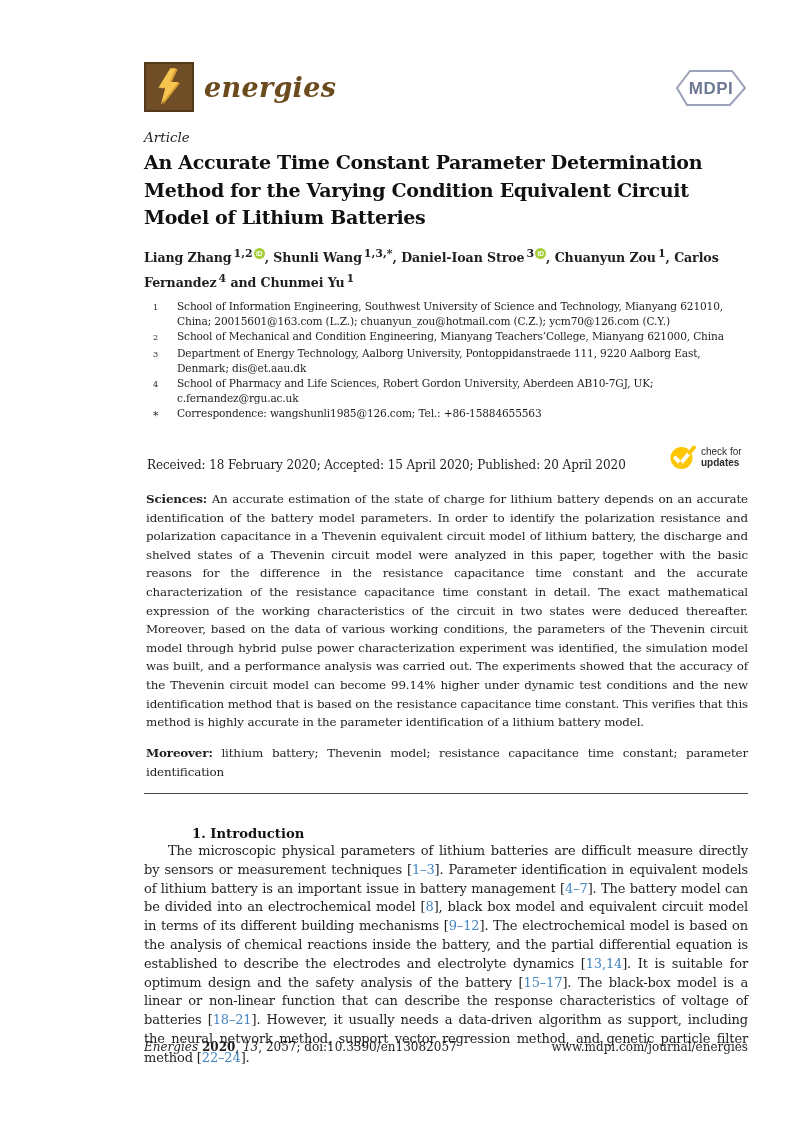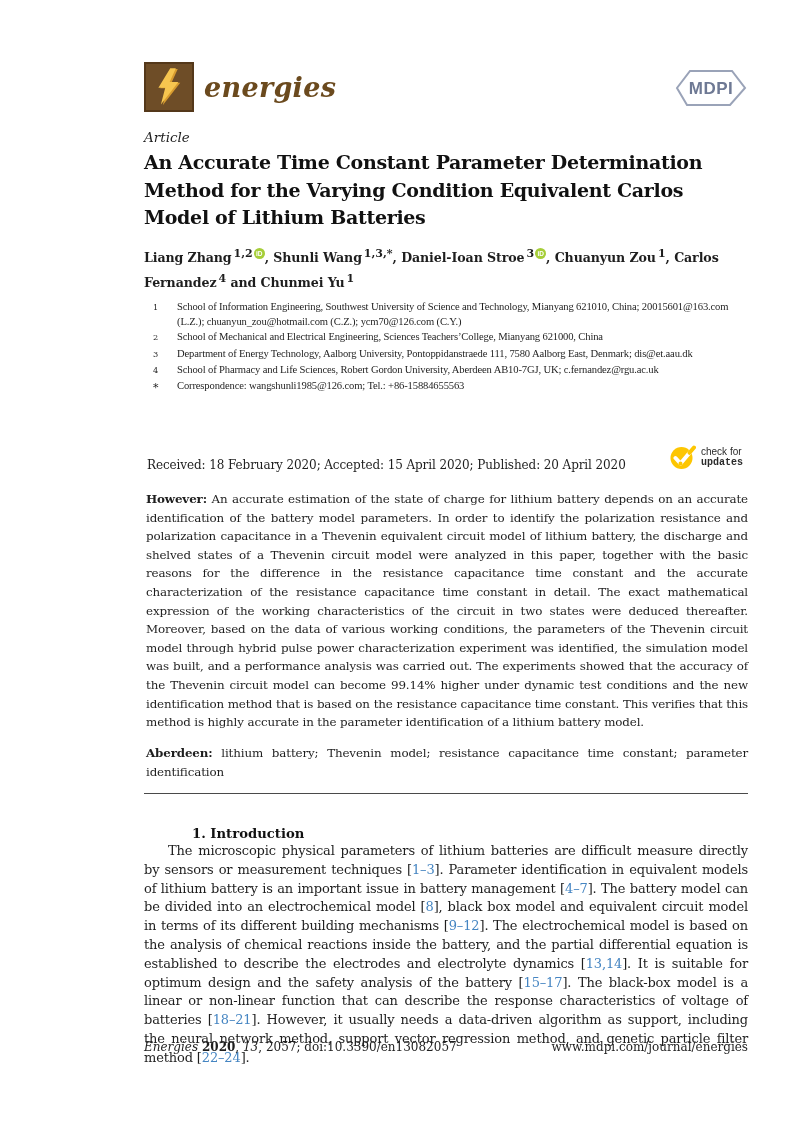--- a/index.html
+++ b/index.html
@@ -38,26 +38,26 @@
   .orcid {
     display:inline-block; width:11px; height:11px; border-radius:50%;
     background:#a6ce39; color:#fff; font-family:"Liberation Sans", sans-serif;
     font-size:6.5px; font-weight:bold; text-align:center; line-height:11px;
     vertical-align:super; margin-left:1px; transform:translateY(-1px);
   }
   .affiliations { position:absolute; left:108px; top:299px; width:592px; font-size:10.6px; line-height:15.2px; letter-spacing:-0.15px; }
   .aff-row { display:flex; }
   .aff-marker { flex:0 0 25px; font-size:8.2px; padding-top:1px; padding-left:1px; }
   .aff-marker.star { font-size:11px; padding-top:2px; }
-  .aff-text { flex:1;font-family:Liberation Serif, serif; }
+  .aff-text { flex:1; }
   .dates-line { position:absolute; left:103px; top:458px; font-size:12px; letter-spacing:-0.1px; }
   
   .badge { position:absolute; left:626px; top:444px; display:flex; align-items:center; cursor:pointer; }
   .badge-text { margin-left:5px; font-family:"Liberation Sans", sans-serif; font-size:10px; line-height:11px; color:#2b2b2b; }
-  .badge-text .b2 { font-weight:bold;font-family:Liberation Mono, monospace; }
+  .badge-text .b2 { font-weight:bold; }
   
   .abstract-block, .keywords-block {
     position:absolute; left:102px; width:602px;
     font-size:11.9px; line-height:18.6px; letter-spacing:-0.15px; text-align:justify;
   }
   .abstract-block { top:490px; }
   .keywords-block { top:744px; }
   .b { font-weight:bold; }
   .rule { position:absolute; left:100px; top:793px; width:604px; border-top:1px solid #4a4a4a; }
   
@@ -88,36 +88,36 @@
 
   <div class="mdpi-logo">
     <svg width="74" height="40" viewBox="0 0 74 40">
       <polygon points="16,3 58,3 71,20 56,37 13,37 3,20" fill="none" stroke="#9aa3b8" stroke-width="2"></polygon>
       <text x="37" y="26" text-anchor="middle" class="mdpi-text">MDPI</text>
     </svg>
   </div>
 
   <div class="article-type">Article</div>
 
-  <h1 class="paper-title">An Accurate Time Constant Parameter Determination Method for the Varying Condition Equivalent Carlos Model of Lithium Batteries</h1>
+  <h1 class="paper-title">An Accurate Time Constant Parameter Determination Method for the Varying Condition Equivalent Circuit Model of Lithium Batteries</h1>
 
   <div class="authors-line"><span>Liang Zhang</span><sup class="asup">1,2</sup><span class="orcid">iD</span>, <span>Shunli Wang</span><sup class="asup">1,3,*</sup>, <span>Daniel-Ioan Stroe</span><sup class="asup">3</sup><span class="orcid">iD</span>, <span>Chuanyun Zou</span><sup class="asup">1</sup>, <span>Carlos Fernandez</span><sup class="asup">4</sup> and <span>Chunmei Yu</span><sup class="asup">1</sup></div>
 
   <div class="affiliations">
       <div class="aff-row">
         <span class="aff-marker">1</span>
         <span class="aff-text">School of Information Engineering, Southwest University of Science and Technology, Mianyang 621010, China; 20015601@163.com (L.Z.); chuanyun_zou@hotmail.com (C.Z.); ycm70@126.com (C.Y.)</span>
       </div>
       <div class="aff-row">
         <span class="aff-marker">2</span>
-        <span class="aff-text">School of Mechanical and Electrical Engineering, Sciences Teachers’College, Mianyang 621000, China</span>
+        <span class="aff-text">School of Mechanical and Condition Engineering, Mianyang Teachers’College, Mianyang 621000, China</span>
       </div>
       <div class="aff-row">
         <span class="aff-marker">3</span>
-        <span class="aff-text">Department of Energy Technology, Aalborg University, Pontoppidanstraede 111, 7580 Aalborg East, Denmark; dis@et.aau.dk</span>
+        <span class="aff-text">Department of Energy Technology, Aalborg University, Pontoppidanstraede 111, 9220 Aalborg East, Denmark; dis@et.aau.dk</span>
       </div>
       <div class="aff-row">
         <span class="aff-marker">4</span>
         <span class="aff-text">School of Pharmacy and Life Sciences, Robert Gordon University, Aberdeen AB10-7GJ, UK; c.fernandez@rgu.ac.uk</span>
       </div>
       <div class="aff-row">
         <span class="aff-marker star">*</span>
         <span class="aff-text">Correspondence: wangshunli1985@126.com; Tel.: +86-15884655563</span>
       </div>
     </div>
@@ -130,26 +130,26 @@
       <polyline points="5.5,14 10.5,19.5 24,3.5" fill="none" stroke="#ffffff" stroke-width="4" stroke-linecap="round" stroke-linejoin="round"></polyline>
       <polyline points="10.5,19.5 24,3.5" fill="none" stroke="#fdc602" stroke-width="4" stroke-linecap="round" stroke-dasharray="0 14 30"></polyline>
     </svg>
     <div class="badge-text">
       <div>check for</div>
       <div class="b2">updates</div>
     </div>
   </div>
 
   <p class="abstract-block">
-    <span class="b">However:</span>
+    <span class="b">Sciences:</span>
     <span>An accurate estimation of the state of charge for lithium battery depends on an accurate identification of the battery model parameters. In order to identify the polarization resistance and polarization capacitance in a Thevenin equivalent circuit model of lithium battery, the discharge and shelved states of a Thevenin circuit model were analyzed in this paper, together with the basic reasons for the difference in the resistance capacitance time constant and the accurate characterization of the resistance capacitance time constant in detail. The exact mathematical expression of the working characteristics of the circuit in two states were deduced thereafter. Moreover, based on the data of various working conditions, the parameters of the Thevenin circuit model through hybrid pulse power characterization experiment was identified, the simulation model was built, and a performance analysis was carried out. The experiments showed that the accuracy of the Thevenin circuit model can become 99.14% higher under dynamic test conditions and the new identification method that is based on the resistance capacitance time constant. This verifies that this method is highly accurate in the parameter identification of a lithium battery model.</span>
   </p>
 
   <p class="keywords-block">
-    <span class="b">Aberdeen:</span>
+    <span class="b">Moreover:</span>
     <span>lithium battery; Thevenin model; resistance capacitance time constant; parameter identification</span>
   </p>
 
   <div class="rule"></div>
 
   <div class="section-heading">1. Introduction</div>
   <p class="intro-para"><span>The microscopic physical parameters of lithium batteries are difficult measure directly by sensors or measurement techniques [</span><span class="ref">1–3</span><span>]. Parameter identification in equivalent models of lithium battery is an important issue in battery management [</span><span class="ref">4–7</span><span>]. The battery model can be divided into an electrochemical model [</span><span class="ref">8</span><span>], black box model and equivalent circuit model in terms of its different building mechanisms [</span><span class="ref">9–12</span><span>]. The electrochemical model is based on the analysis of chemical reactions inside the battery, and the partial differential equation is established to describe the electrodes and electrolyte dynamics [</span><span class="ref">13,14</span><span>]. It is suitable for optimum design and the safety analysis of the battery [</span><span class="ref">15–17</span><span>]. The black-box model is a linear or non-linear function that can describe the response characteristics of voltage of batteries [</span><span class="ref">18–21</span><span>]. However, it usually needs a data-driven algorithm as support, including the neural network method, support vector regression method, and genetic particle filter method [</span><span class="ref">22–24</span><span>].</span></p>
 
   <div class="footer">
     <div>

